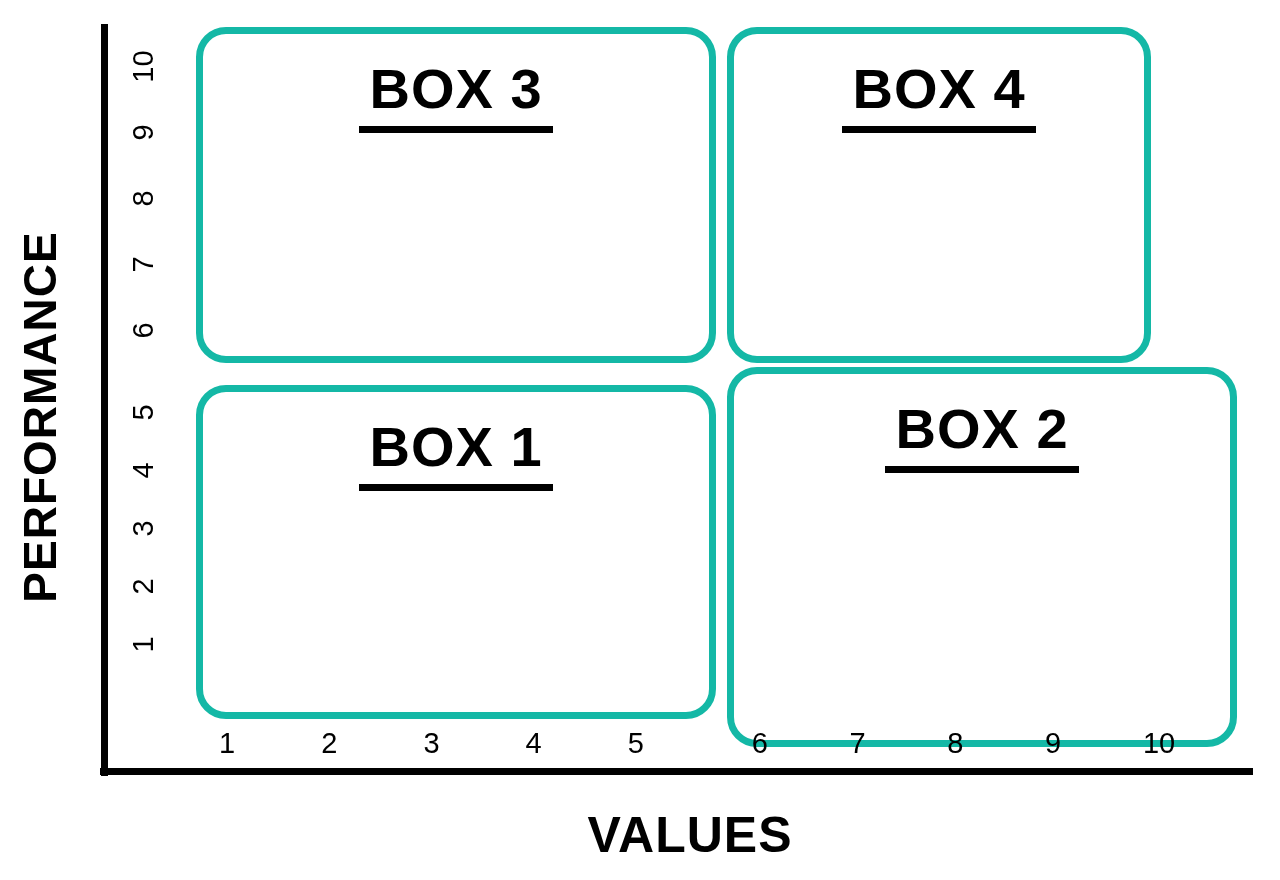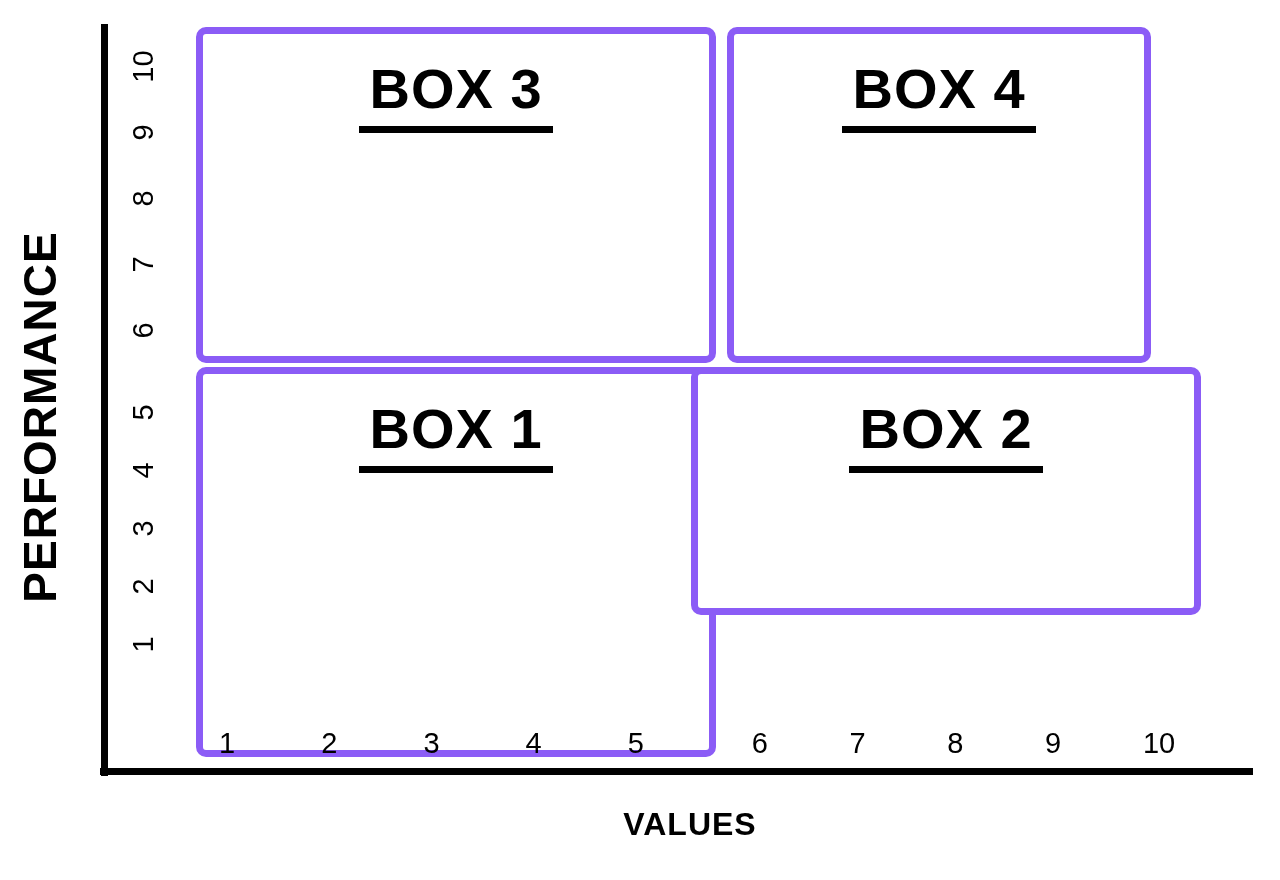--- a/index.html
+++ b/index.html
@@ -5,28 +5,28 @@
   html,body{margin:0;padding:0;background:#ffffff}
   .canvas{
     position:relative;width:1280px;height:880px;background:#ffffff;
     font-family:"Liberation Sans",sans-serif;color:#000;overflow:hidden;
   }
   
   .y-line{position:absolute;left:101px;top:24px;width:7px;height:752px;background:#000}
   .x-line{position:absolute;left:100px;top:768px;width:1153px;height:7px;background:#000}
   
   .box{
-    position:absolute;border:7px solid #8b5cf6;border-radius:10px;background:#fff;
+    position:absolute;border:7px solid #14b8a6;border-radius:30px;background:#fff;
     box-sizing:border-box;display:flex;justify-content:center;align-items:flex-start;
     padding-top:26px;
   }
   .box3{left:196px;top:27px;width:520px;height:336px}
   .box4{left:727px;top:27px;width:424px;height:336px}
-  .box1{left:196px;top:367px;width:520px;height:390px}
-  .box2{left:691px;top:367px;width:510px;height:248px}
+  .box1{left:196px;top:385px;width:520px;height:334px}
+  .box2{left:727px;top:367px;width:510px;height:380px}
   .box-label{
     font-weight:bold;font-size:56px;line-height:1.05;letter-spacing:1px;
     border-bottom:7px solid #000;padding:0 10px 7px;white-space:nowrap;
   }
   
   .yticks{
     position:absolute;left:120px;width:46px;display:flex;flex-direction:column;
     justify-content:space-around;align-items:center;
   }
   .yticks-top{top:33px;height:330px}
@@ -38,21 +38,21 @@
   }
   .xticks-left{left:176px;width:511px}
   .xticks-right{left:711px;width:505px}
   
   .y-title{
     position:absolute;left:40px;top:417px;transform:translate(-50%,-50%) rotate(-90deg);
     font-weight:bold;font-size:46px;letter-spacing:1px;white-space:nowrap;
   }
   .x-title{
     position:absolute;left:560px;top:806px;width:260px;text-align:center;
-    font-weight:bold;font-size:32px;letter-spacing:1px;
+    font-weight:bold;font-size:50px;letter-spacing:1px;
   }
 </style>
 </head>
 <body>
 
 <div class="canvas">
 
   <div class="y-title">PERFORMANCE</div>
   <div class="y-line"></div>
 

